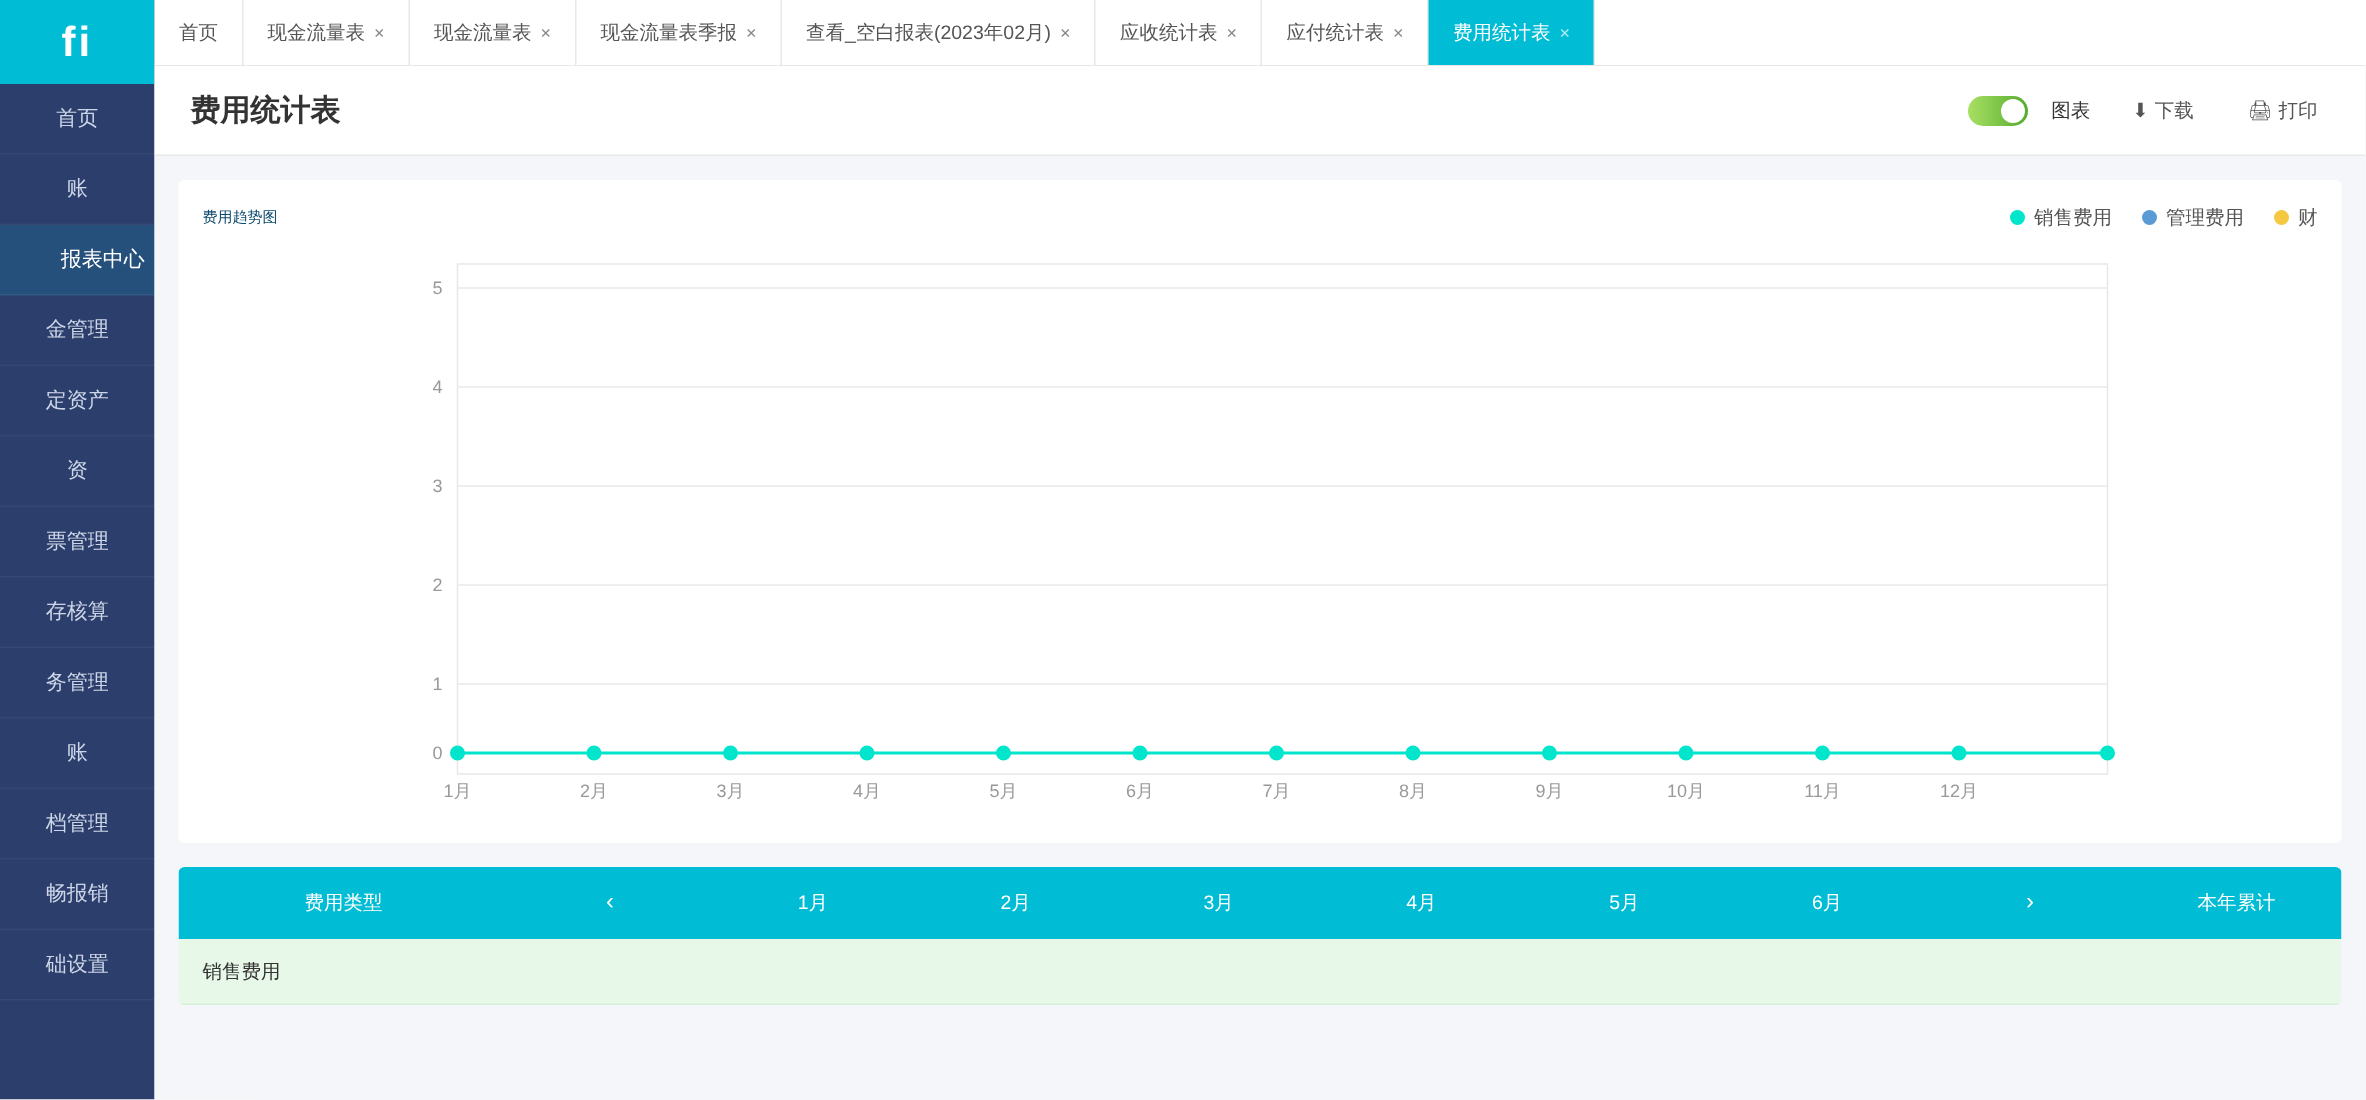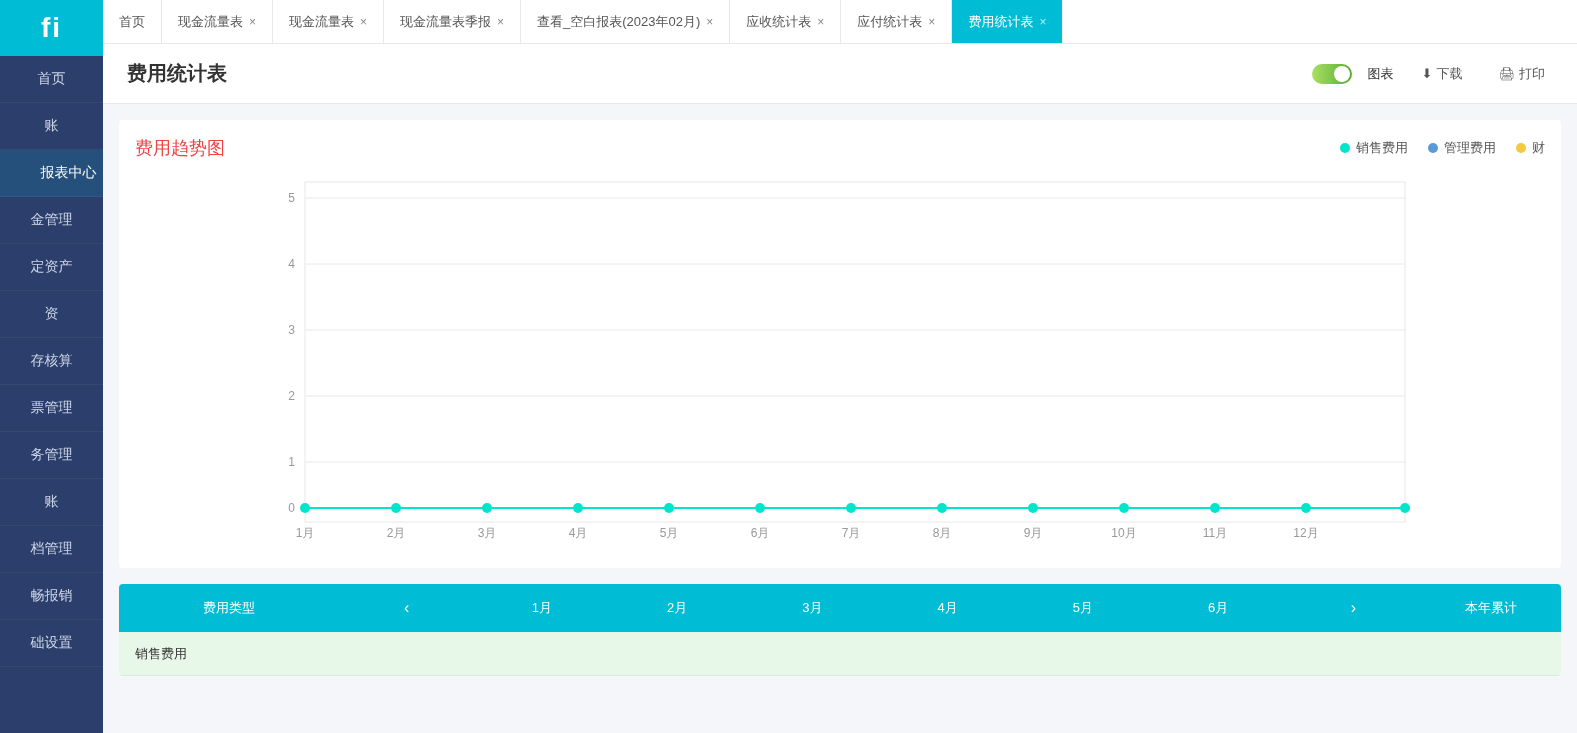--- a/index.html
+++ b/index.html
@@ -149,22 +149,22 @@
       padding: 16px;
       border-radius: 4px;
     }
     .chart-header {
       display: flex;
       align-items: center;
       justify-content: space-between;
       margin-bottom: 12px;
     }
     .chart-title {
-      font-size: 18px;
-      color: #ef4444;
+      font-size: 10px;
+      color: #0c4a6e;
     }
     .chart-legend {
       display: flex;
       align-items: center;
       gap: 20px;
       font-size: 13px;
       color: #555;
     }
     .legend-item {
       display: flex;
@@ -245,22 +245,22 @@
 <body>
 
 <div class="sidebar">
   <div class="sidebar-logo">fi</div>
   <div class="sidebar-item">首页</div>
   <div class="sidebar-item">账</div>
   <div class="sidebar-item active">报表中心</div>
   <div class="sidebar-item">金管理</div>
   <div class="sidebar-item">定资产</div>
   <div class="sidebar-item">资</div>
+  <div class="sidebar-item">票管理</div>
   <div class="sidebar-item">存核算</div>
-  <div class="sidebar-item">票管理</div>
   <div class="sidebar-item">务管理</div>
   <div class="sidebar-item">账</div>
   <div class="sidebar-item">档管理</div>
   <div class="sidebar-item">畅报销</div>
   <div class="sidebar-item">础设置</div>
 </div>
 
 <div class="main">
 
   <div class="tab-bar">

